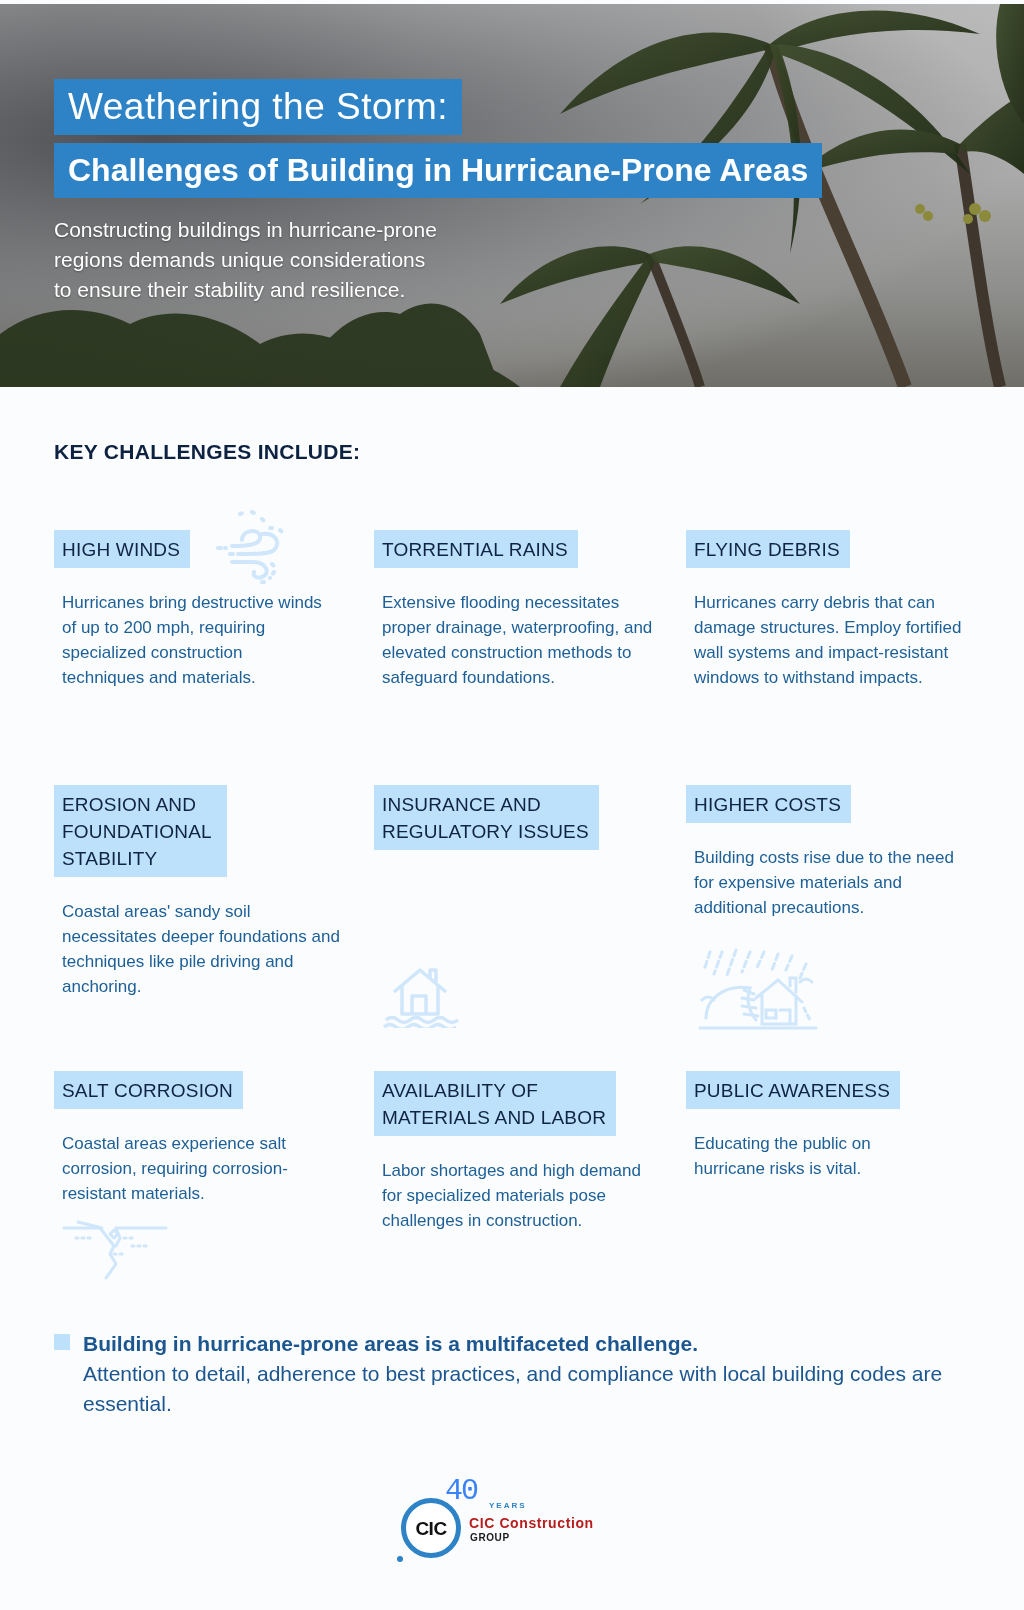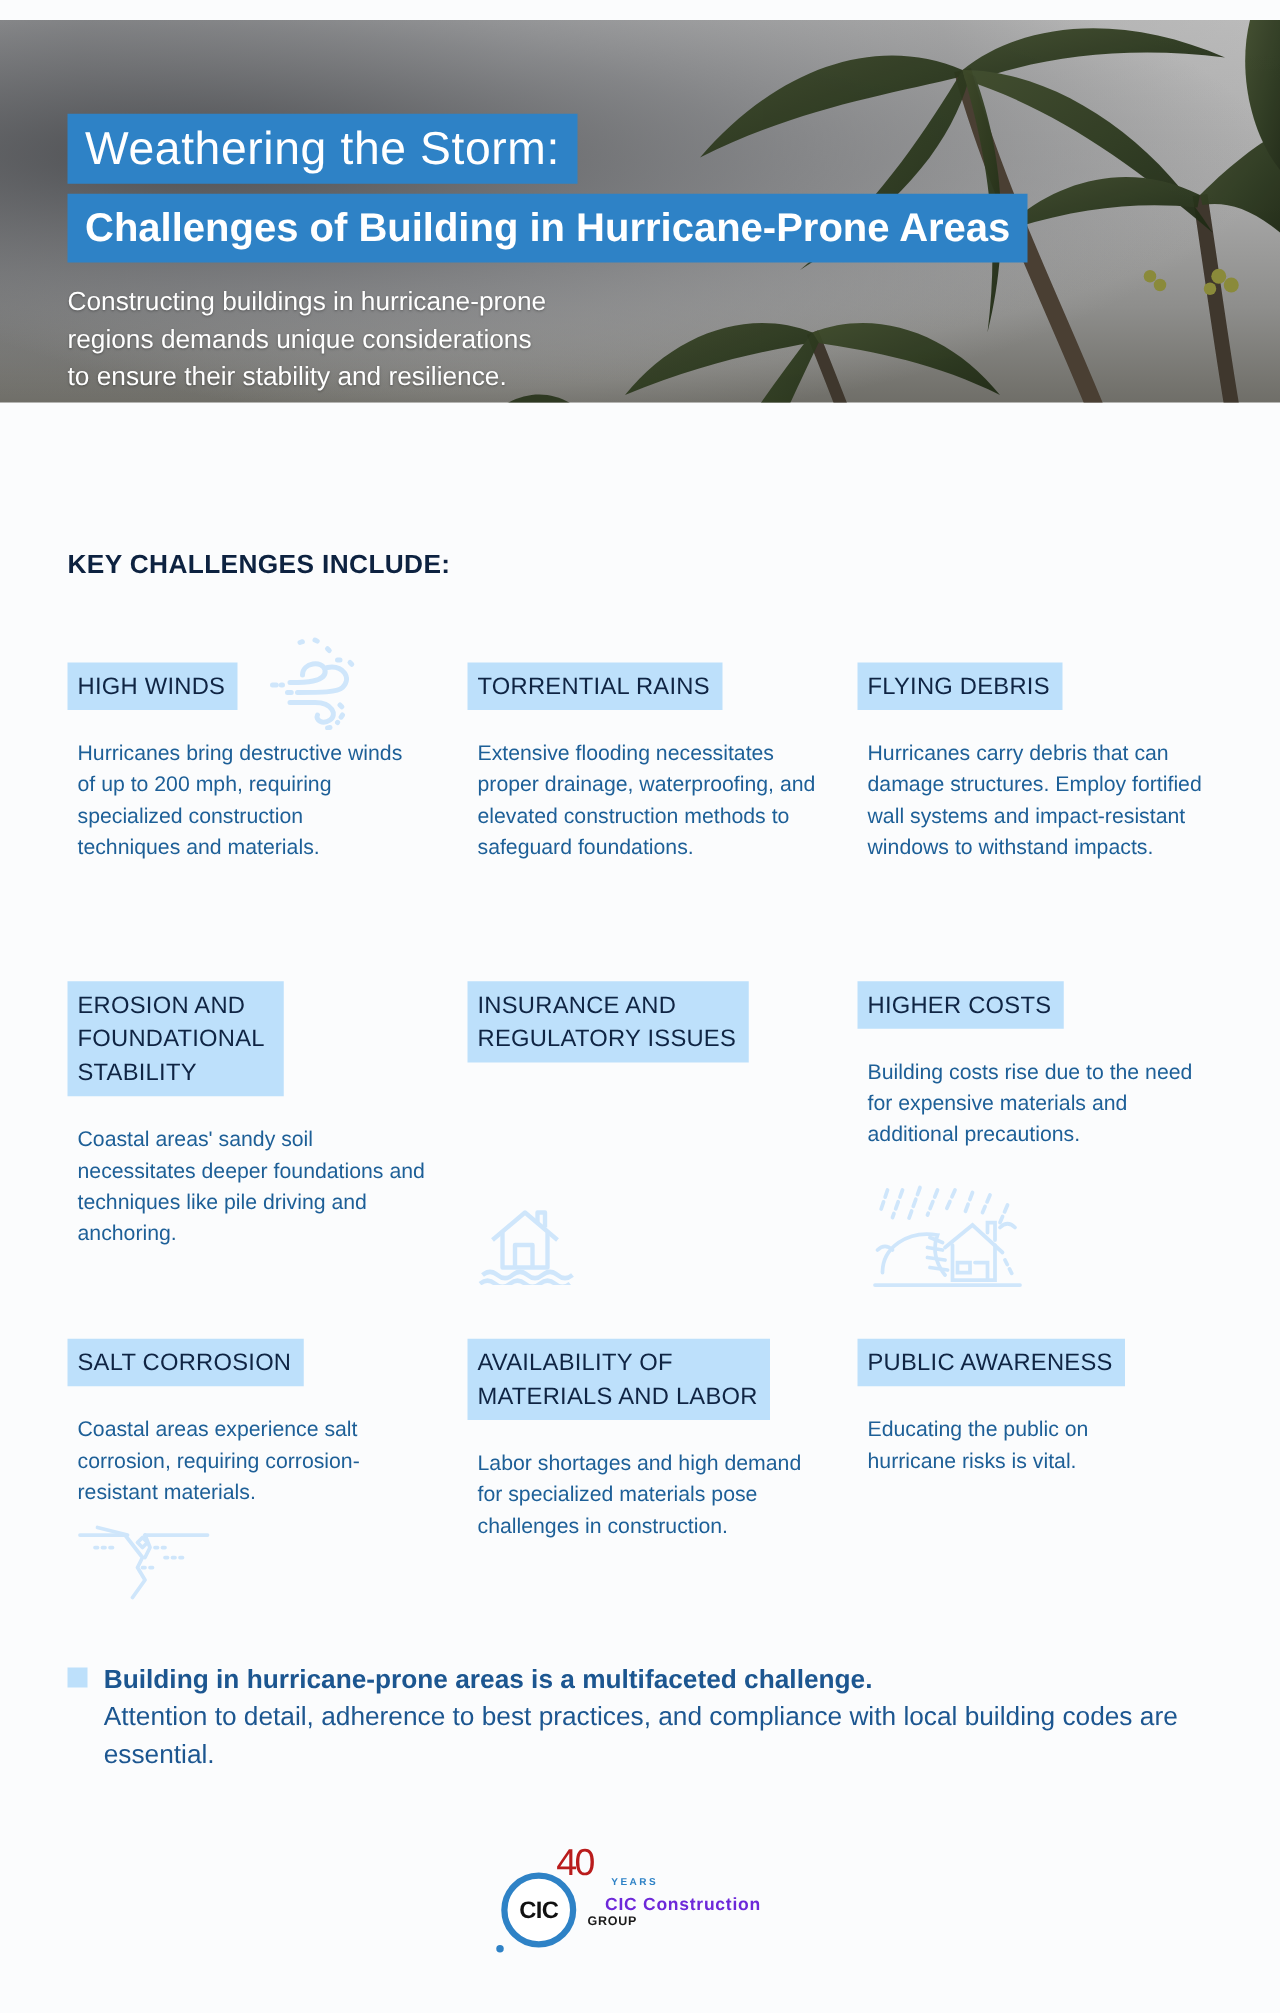--- a/index.html
+++ b/index.html
@@ -6,22 +6,22 @@
     body {
       width: 1024px;
       height: 1610px;
       background: #fbfcfd;
       font-family: "Liberation Sans", sans-serif;
       position: relative;
       overflow: hidden;
     }
     .hero {
       position: absolute;
-      left: 0; top: 16px;
-      width: 1024px; height: 306px;
+      left: 0; top: 4px;
+      width: 1024px; height: 383px;
       background:
         radial-gradient(ellipse at 15% 35%, rgba(60,62,66,0.85) 0%, rgba(90,92,96,0.6) 35%, rgba(0,0,0,0) 70%),
         radial-gradient(ellipse at 40% 10%, #c9c9c9 0%, #b0b0b0 40%, rgba(0,0,0,0) 75%),
         linear-gradient(180deg, #bdbdbd 0%, #a9a9a9 45%, #8e8e8c 75%, #6f6e68 100%);
       overflow: hidden;
     }
     .palm-layer { position: absolute; left: 0; top: 0; width: 1024px; height: 383px; }
     .title-box {
       position: absolute;
       background: #2e82c6;
@@ -81,42 +81,42 @@
       color: #1c5690; font-size: 21px; font-weight: 700; line-height: 28px;
       white-space: nowrap;
     }
     .summary-text {
       position: absolute; left: 29px; top: 29px; width: 880px;
       color: #1c5690; font-size: 21px; line-height: 30px;
     }
     .logo { position: absolute; left: 395px; top: 1474px; width: 240px; height: 96px; }
     .logo-years-num {
       position: absolute; left: 50px; top: 0px;
-      color: #b91c1c; font-size: 30px; font-weight: 400; letter-spacing: -2px;
+      color: #3b82f6; font-size: 30px; font-weight: 400; letter-spacing: -2px; font-family: Liberation Mono, monospace;
     }
     .logo-years-label {
       position: absolute; left: 94px; top: 27px;
       color: #2e82c6; font-size: 8px; font-weight: 700; letter-spacing: 2px;
     }
     .logo-circle {
       position: absolute; left: 6px; top: 24px;
       width: 60px; height: 60px; border-radius: 50%;
       border: 5px solid #2e82c6; background: #ffffff;
     }
     .logo-dot {
       position: absolute; left: 2px; top: 82px;
       width: 6px; height: 6px; border-radius: 50%; background: #2e82c6;
     }
     .logo-cic {
       position: absolute; left: 9px; top: 44px; width: 54px; text-align: center;
       color: #111; font-size: 19px; font-weight: 700; letter-spacing: -0.5px;
     }
     .logo-name1 {
-      position: absolute; left: 89px; top: 41px;
-      color: #6d28d9; font-size: 14px; font-weight: 700; letter-spacing: 0.6px; white-space: nowrap;
+      position: absolute; left: 74px; top: 41px;
+      color: #b91c1c; font-size: 14px; font-weight: 700; letter-spacing: 0.6px; white-space: nowrap;
     }
     .logo-name2 {
       position: absolute; left: 75px; top: 58px;
       color: #1a1a1a; font-size: 10px; font-weight: 700; letter-spacing: 0.6px;
     }
   </style>
 </head>
 <body>
 
 <div class="hero">

